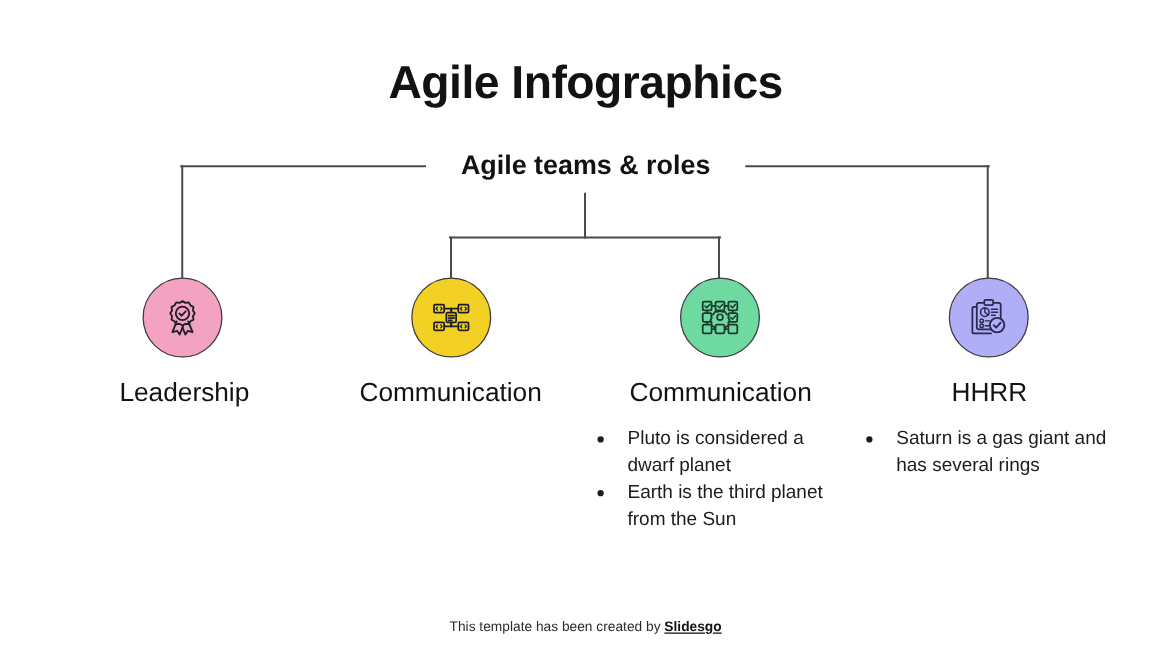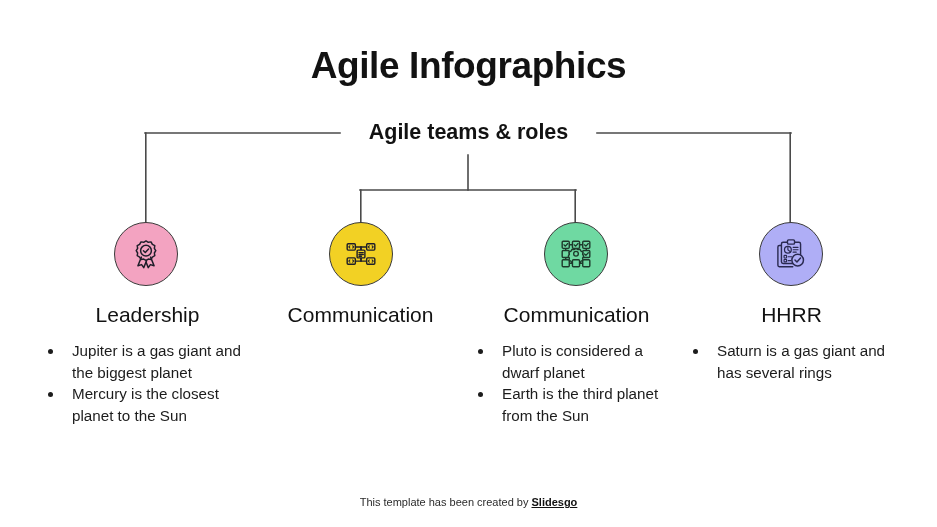--- a/index.html
+++ b/index.html
@@ -256,24 +256,20 @@
         <path d="M20.0 27.8 h5.0 M20.0 33.4 h4.0" stroke-width="1.6"></path>
 
         <circle cx="33.4" cy="32.6" r="8.2" fill="#AFAEF6" stroke-width="2.1"></circle>
         <path d="M29.6 32.6 l2.8 2.8 5.0 -5.6" stroke-width="2.1"></path>
       </svg>
     </span>
   </div>
 
   <div class="col" id="col-0">
     <div class="col-heading">Leadership</div>
-    <ul class="bullets">
-      <li>Jupiter is a gas giant and the biggest planet</li>
-      <li>Mercury is the closest planet to the Sun</li>
-    </ul>
   </div>
 
   <div class="col" id="col-1">
     <div class="col-heading">Communication</div>
   </div>
 
   <div class="col" id="col-2">
     <div class="col-heading">Communication</div>
     <ul class="bullets">
       <li>Pluto is considered a dwarf planet</li>

